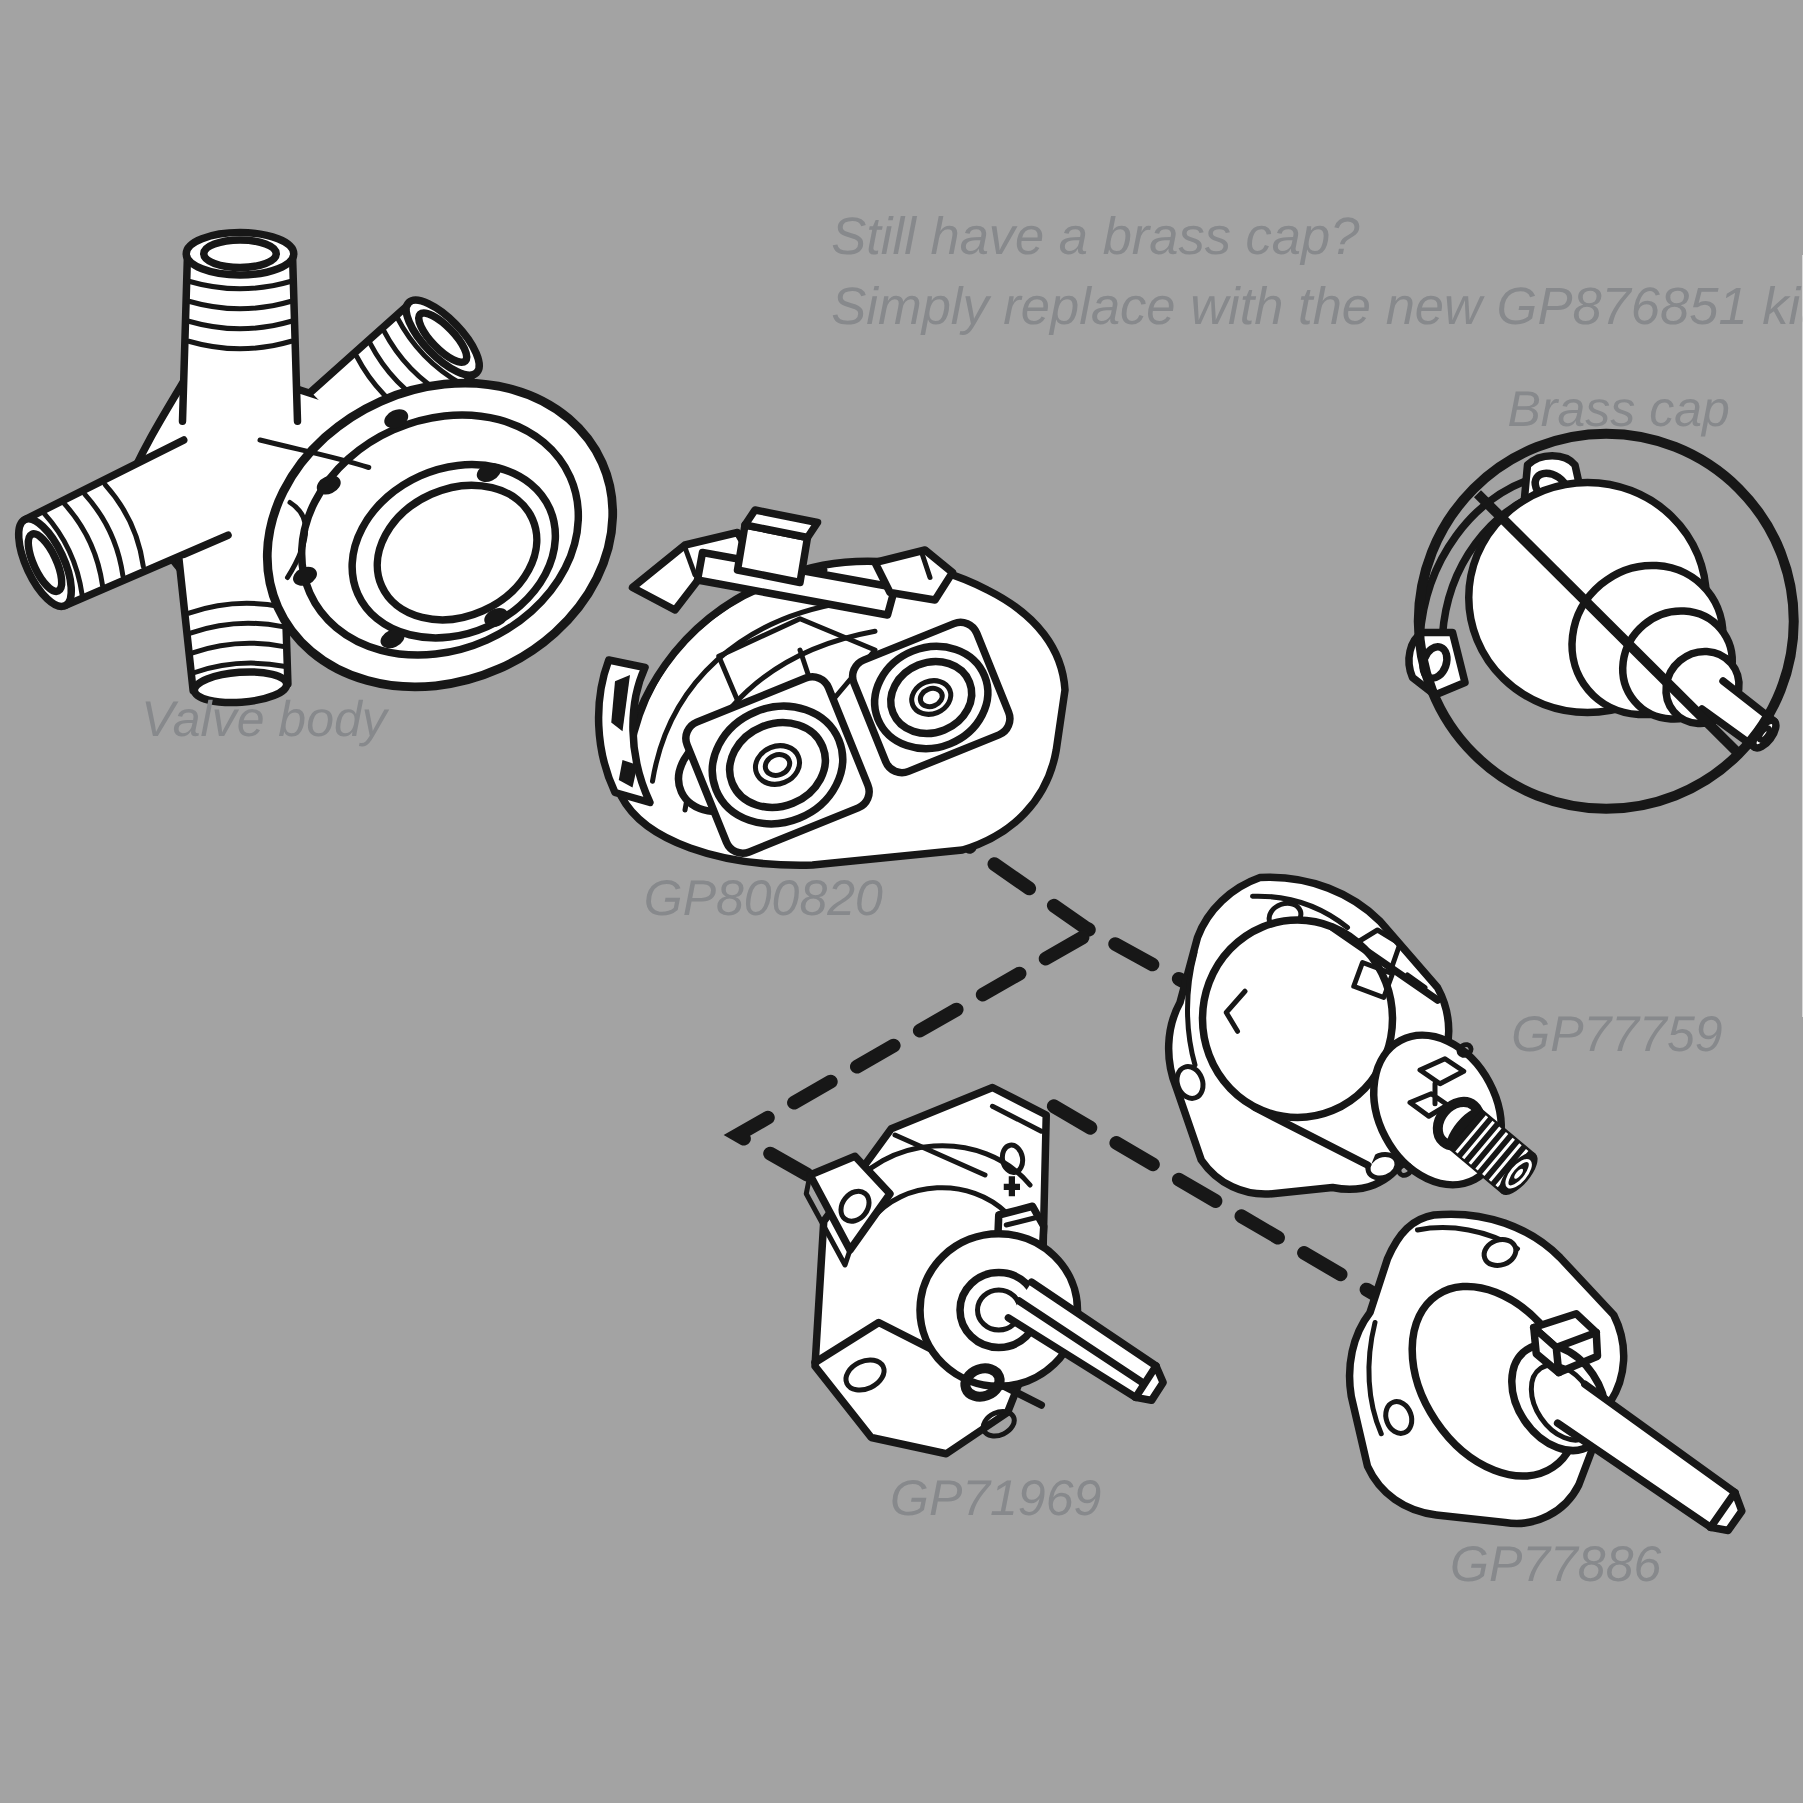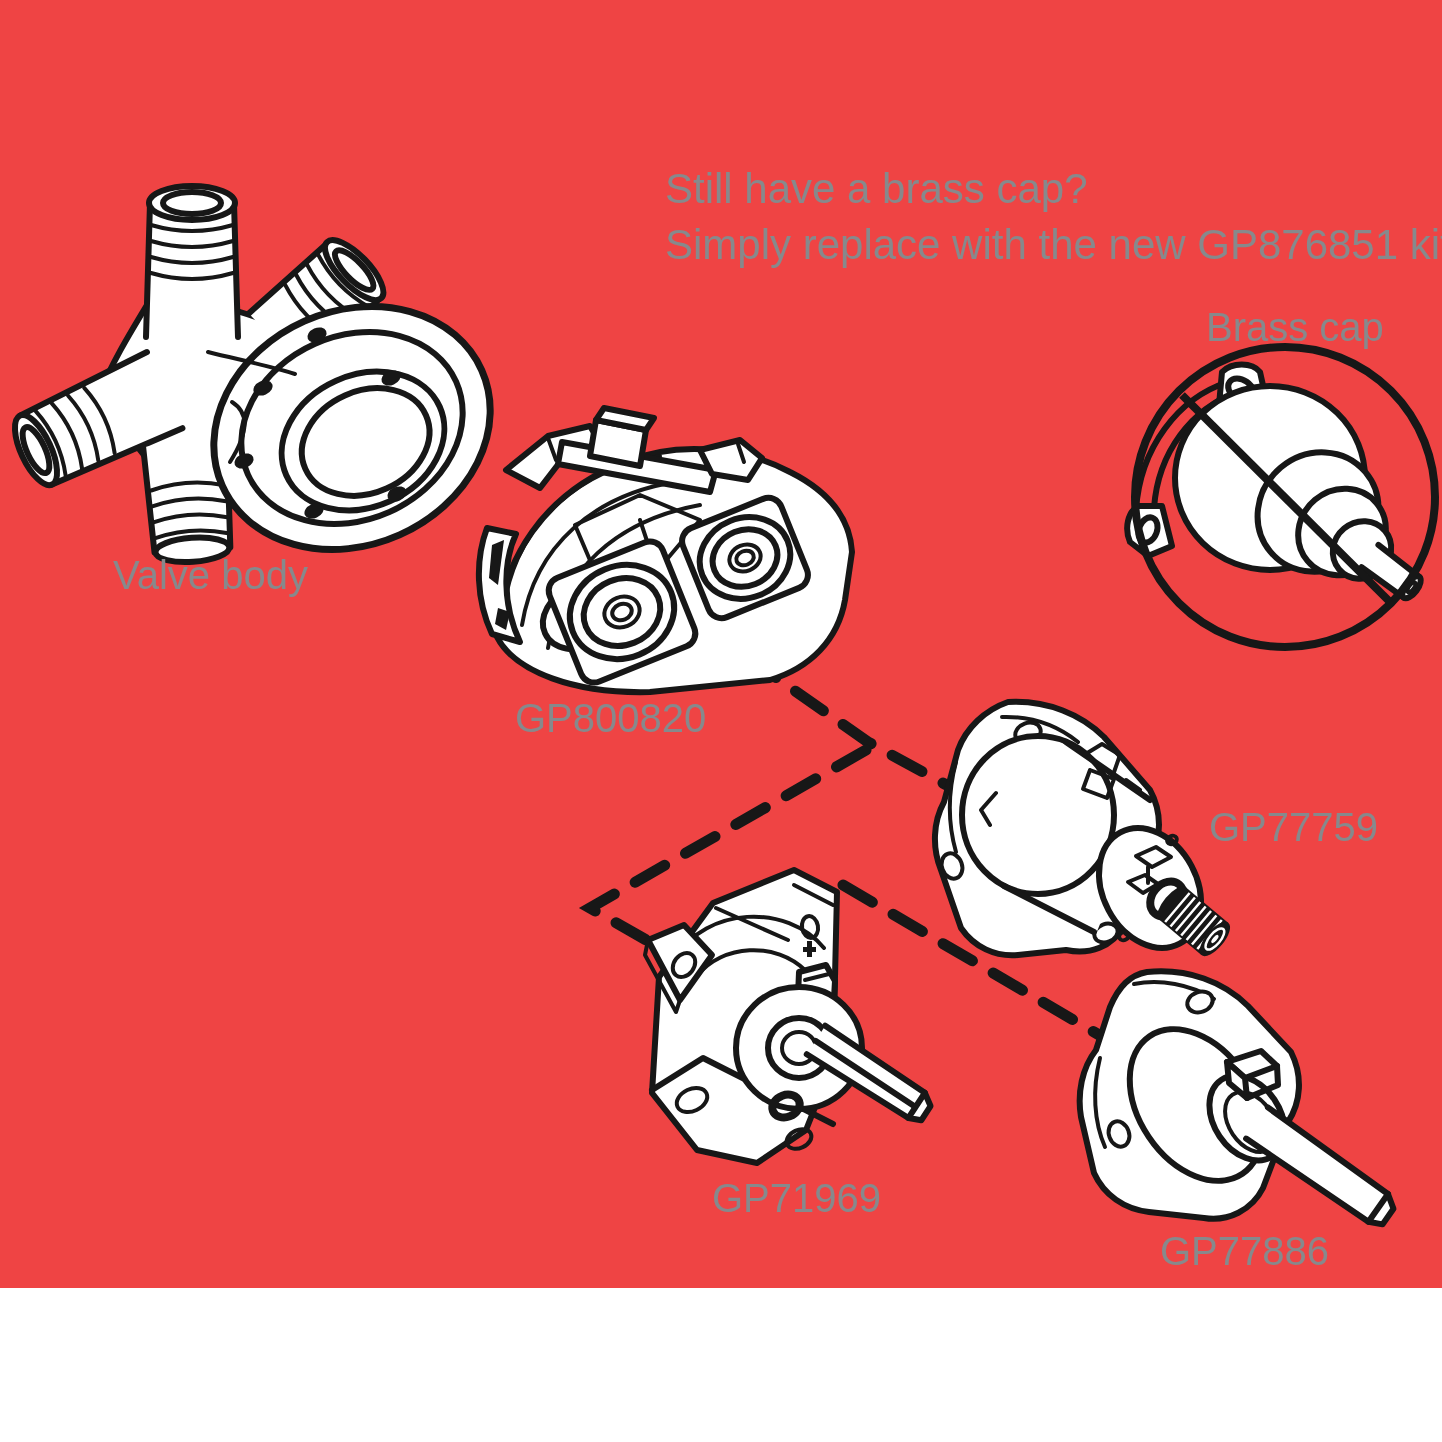--- a/index.html
+++ b/index.html
@@ -1,16 +1,16 @@
 <!DOCTYPE html>
 <html><head>
 <meta charset="utf-8">
 <style>
   html,body{margin:0;padding:0;background:#ffffff;}
-  .stage{position:relative;width:1442px;height:1288px;background:#ef4444;overflow:hidden;}
+  .stage{position:relative;width:1442px;height:1442px;background:#a3a3a3;overflow:hidden;font-style:italic;}
   svg{display:block;}
   .ln  {fill:none;stroke:#171717;stroke-width:6;stroke-linecap:round;stroke-linejoin:round}
   .ln4 {fill:none;stroke:#171717;stroke-width:4;stroke-linecap:round;stroke-linejoin:round}
   .lnf {fill:#ffffff;stroke:#171717;stroke-width:6;stroke-linecap:round;stroke-linejoin:round}
   .lnf7{fill:#ffffff;stroke:#171717;stroke-width:7;stroke-linecap:round;stroke-linejoin:round}
   .lnf4{fill:#ffffff;stroke:#171717;stroke-width:4;stroke-linecap:round;stroke-linejoin:round}
   .fillw{fill:#ffffff;stroke:none}
   .fillk{fill:#171717;stroke:none}
   .ring8{fill:none;stroke:#171717;stroke-width:8}
   .wtick{stroke:#ffffff;stroke-width:2.5;fill:none}

